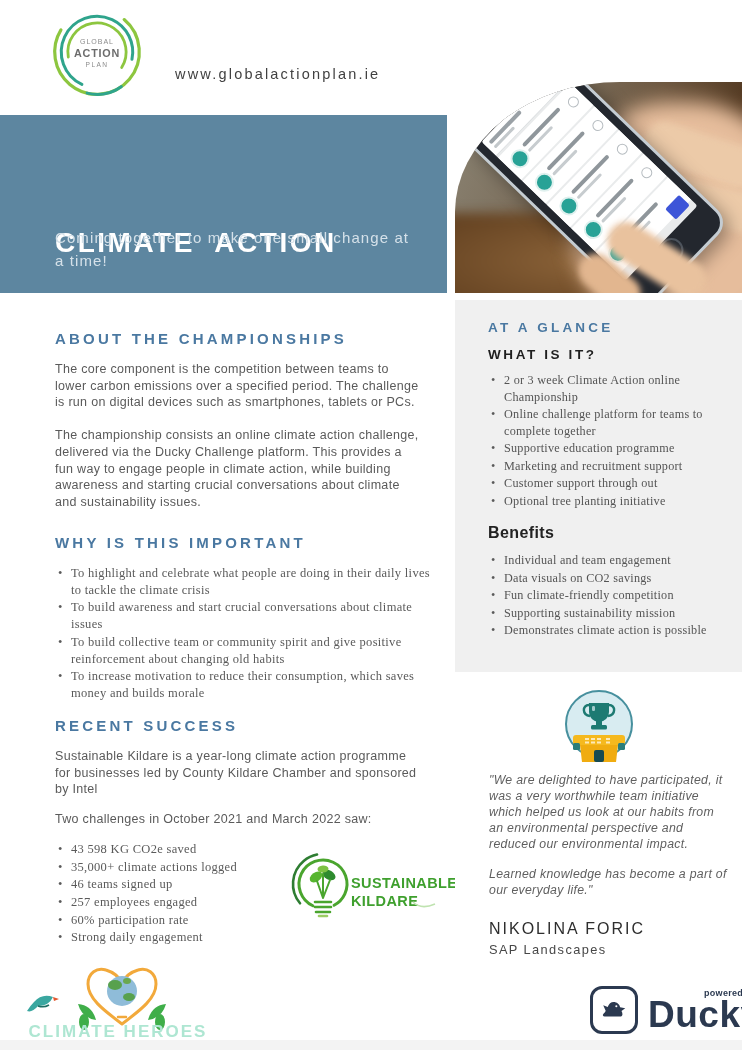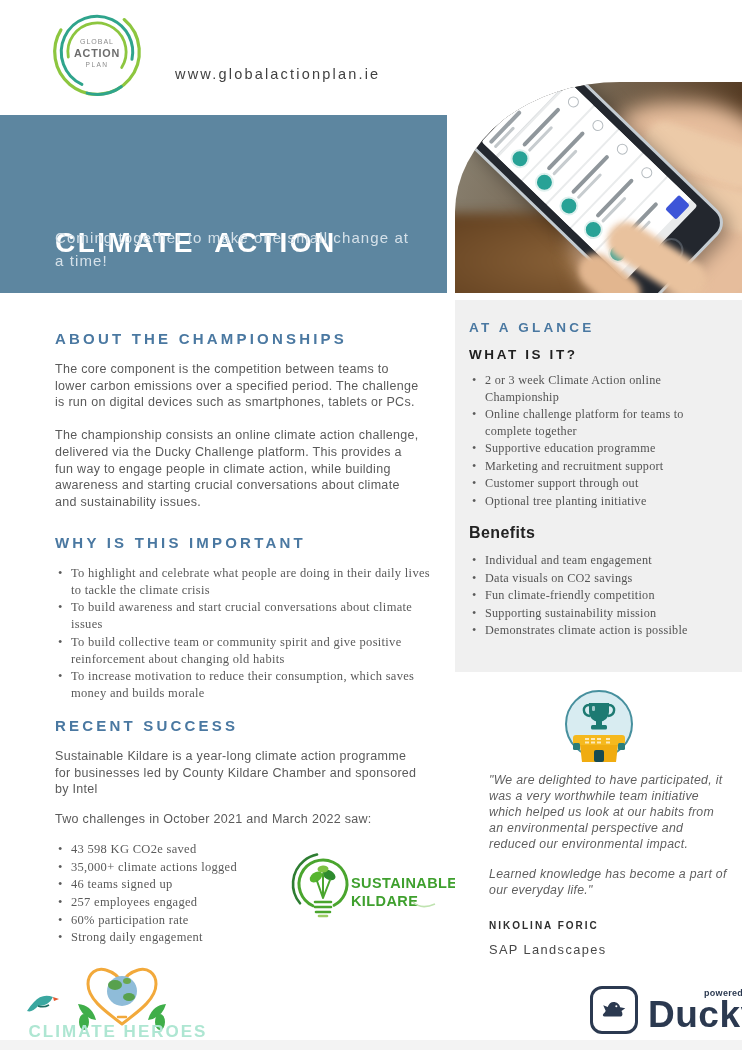--- a/index.html
+++ b/index.html
@@ -62,34 +62,34 @@
   .recent-sec p{margin:0 0 13px 0;}
   ul.dots{list-style:none;margin:0;padding:0 0 0 16px;font-family:Liberation Serif, serif;}
   ul.dots li{position:relative;margin:0 0 1px 0;}
   ul.dots li::before{content:"\2022";position:absolute;left:-13px;top:0;color:#5a5a5a;}
   .stats-list{width:250px;}
 
   .kildare-logo{position:absolute;left:285px;top:850px;width:170px;height:92px;}
 
   
   .glance-panel{position:absolute;left:455px;top:300px;width:287px;height:372px;background:#f0f0f0;
-                box-sizing:border-box;padding:20px 16px 0 14px;}
+                box-sizing:border-box;padding:20px 16px 0 33px;}
   .glance-head{color:#4a78a1;font-size:13.5px;font-weight:800;letter-spacing:3.2px;margin:0;}
   .what-head{color:#1f1f1f;font-size:13.5px;font-weight:800;letter-spacing:2.6px;margin:12px 0 0 0;}
   .panel-copy{color:#545454;font-size:12.2px;line-height:16.5px;letter-spacing:0.25px;}
   .glance-panel ul.dots{margin-top:10px;}
   .benefits-head{color:#222222;font-size:16px;font-weight:700;letter-spacing:0.4px;margin:15px 0 0 0;}
 
   
   .trophy-wrap{position:absolute;left:455px;top:688px;width:287px;text-align:center;}
   .trophy-wrap svg{width:76px;height:80px;}
   .testimonial{position:absolute;left:489px;top:772px;width:240px;color:#5f5f5f;
                font-size:12.3px;line-height:16px;letter-spacing:0.3px;font-style:italic;}
   .testimonial p{margin:0 0 14px 0;}
-  .author-name{position:absolute;left:489px;top:920px;color:#2e2e2e;font-size:10px;font-weight:700;
+  .author-name{position:absolute;left:489px;top:920px;color:#2e2e2e;font-size:16px;font-weight:400;
                letter-spacing:2px;}
   .author-company{position:absolute;left:489px;top:942px;color:#474747;font-size:12.8px;
                   letter-spacing:1.4px;}
 
   
   .heroes-logo{position:absolute;left:10px;top:962px;width:210px;height:80px;}
   .ducky{position:absolute;left:590px;top:986px;display:flex;align-items:center;gap:10px;}
   .ducky-box{width:42px;height:42px;border:3px solid #2b3950;border-radius:12px;display:flex;
              align-items:center;justify-content:center;}
   .ducky-box svg{width:30px;height:30px;}

